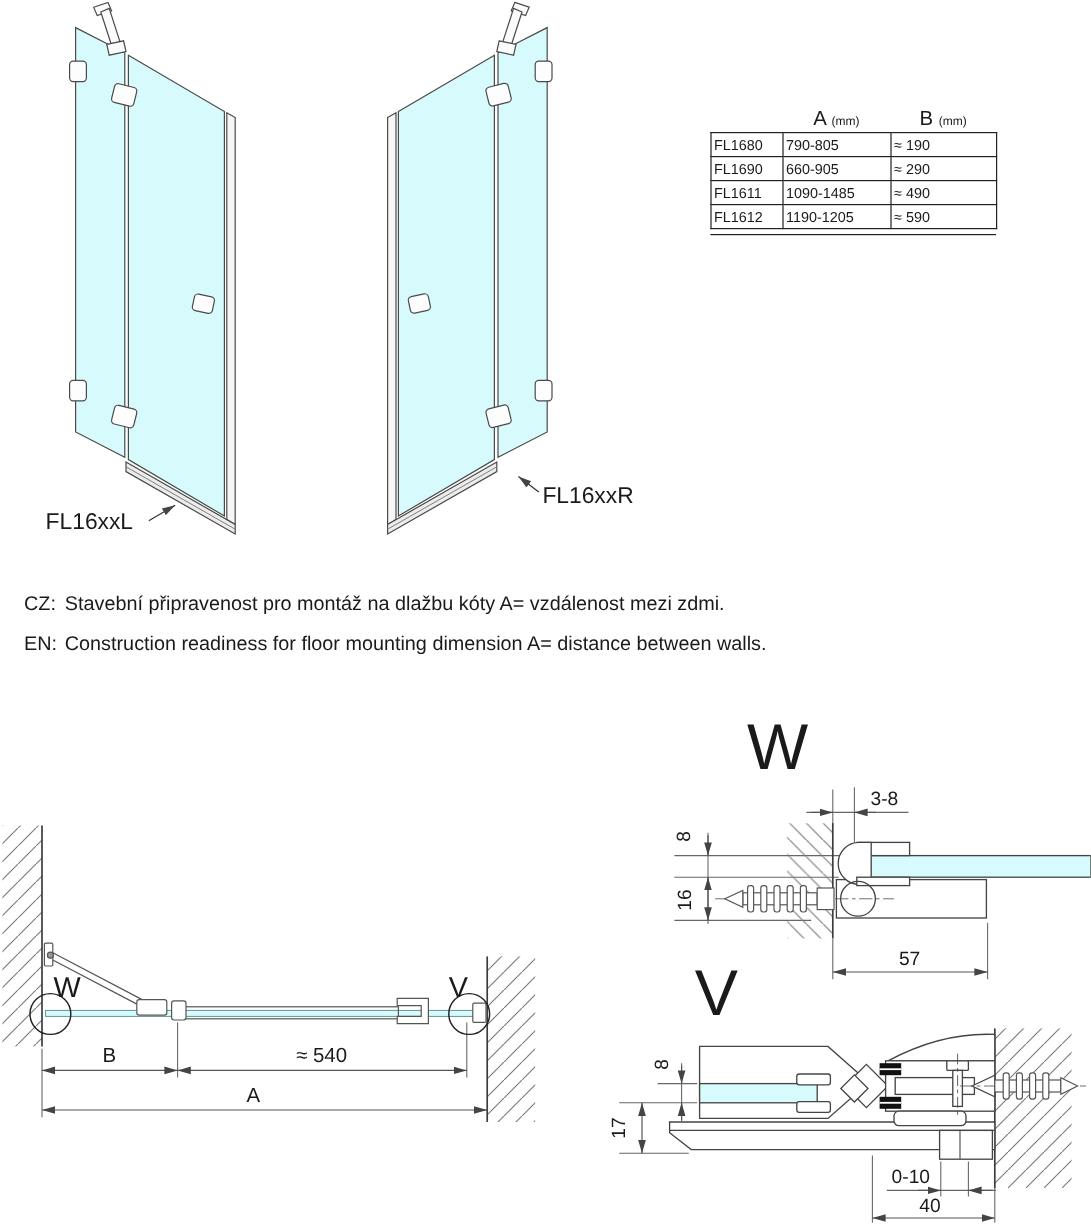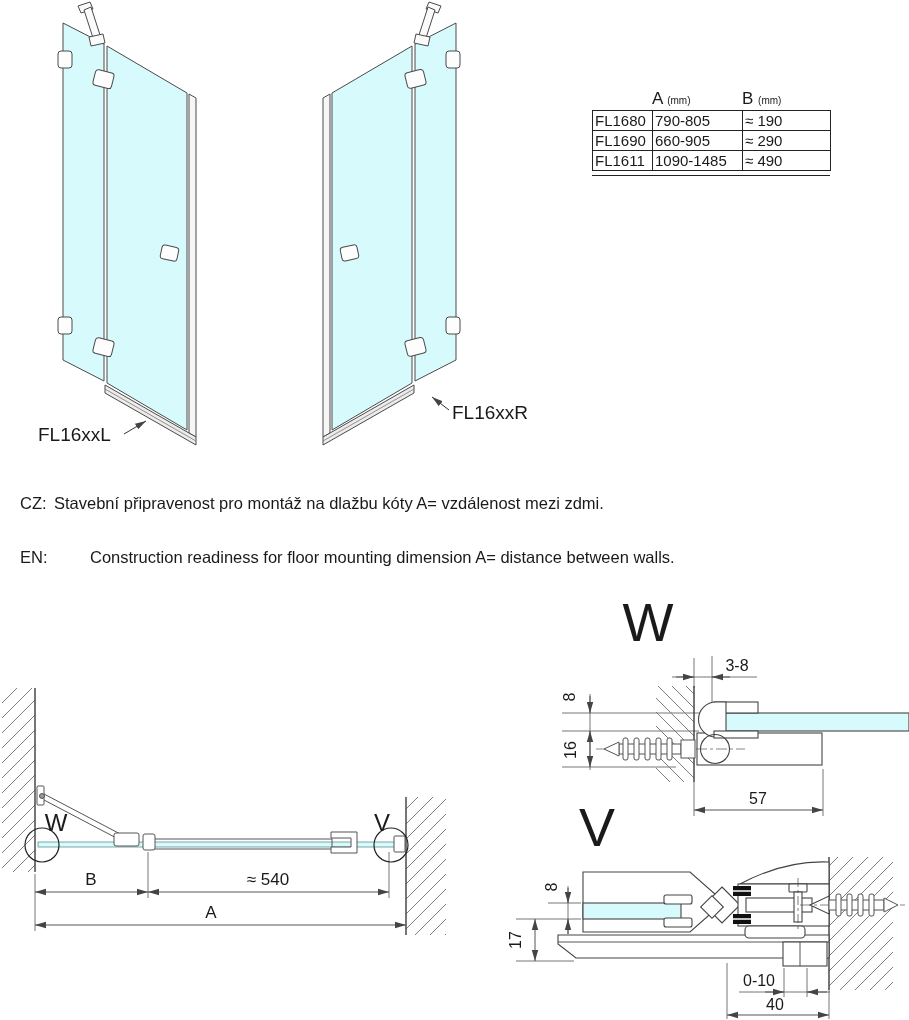--- a/index.html
+++ b/index.html
@@ -2,33 +2,33 @@
 <html><head>
 <meta charset="utf-8">
 <style>
   html,body{margin:0;padding:0;background:#fff;}
   body{width:909px;height:1020px;position:relative;font-family:"Liberation Sans",sans-serif;color:#1a1a1a;overflow:hidden;}
   svg text{font-family:"Liberation Sans",sans-serif;fill:#1a1a1a;}
   .abs{position:absolute;}
   
   #dim-table-wrap{left:592px;top:88px;width:238px;}
   #dim-table-head{display:grid;grid-template-columns:60px 90px 88px;height:22px;align-items:end;}
-  #dim-table-head .hcell{font-size:17px;line-height:1;padding-bottom:3px;}
+  #dim-table-head .hcell{text-align:center;font-size:17px;line-height:1;padding-bottom:3px;}
   #dim-table-head .hu{font-size:10px;}
   table.dims{border-collapse:collapse;width:238px;table-layout:fixed;}
-  table.dims td{border:1.5px solid #222;height:19px;font-size:15px;padding:0 2px;white-space:nowrap;}
+  table.dims td{border:1.5px solid #222;height:19px;font-size:12px;padding:0 2px;white-space:nowrap;}
   table.dims col.c1{width:60px;} table.dims col.c2{width:90px;} table.dims col.c3{width:88px;}
   td.model{text-align:left;padding-left:4px;}
   td.aval,td.bval{text-align:left;}
   #dim-table-underline{border-bottom:1.6px solid #222;height:4px;width:238px;}
   
   .note{left:20px;display:flex;font-size:16.5px;line-height:1.2;}
   .note .nlab{width:34px;flex:0 0 34px;}
   #note-cz{top:494px;}
-  #note-en{top:548px;gap:36px;}
+  #note-en{top:528px;}
 </style>
 </head>
 <body>
 
 <svg class="abs" style="left:0;top:0" width="909" height="1020" viewBox="0 0 909 1020">
   <defs>
     <pattern id="hf" width="15" height="15" patternUnits="userSpaceOnUse">
       <path d="M-3,18 L18,-3" stroke="#7e7e7e" stroke-width="1" fill="none"></path>
     </pattern>
     <pattern id="hb" width="14" height="14" patternUnits="userSpaceOnUse">
@@ -287,20 +287,25 @@
     <tr>
       <td class="model">FL1690</td>
       <td class="aval">660-905</td>
       <td class="bval">≈ 290</td>
     </tr>
     <tr>
       <td class="model">FL1611</td>
       <td class="aval">1090-1485</td>
       <td class="bval">≈ 490</td>
     </tr>
+    <tr>
+      <td class="model">FL1612</td>
+      <td class="aval">1190-1205</td>
+      <td class="bval">≈ 590</td>
+    </tr>
   </tbody>
     </table>
   <div id="dim-table-underline"></div>
 </div>
 
 <div class="abs note" id="note-cz">
   <span class="nlab">CZ:</span>
   <span>Stavební připravenost pro montáž na dlažbu kóty A= vzdálenost mezi zdmi.</span>
 </div>
 <div class="abs note" id="note-en">

